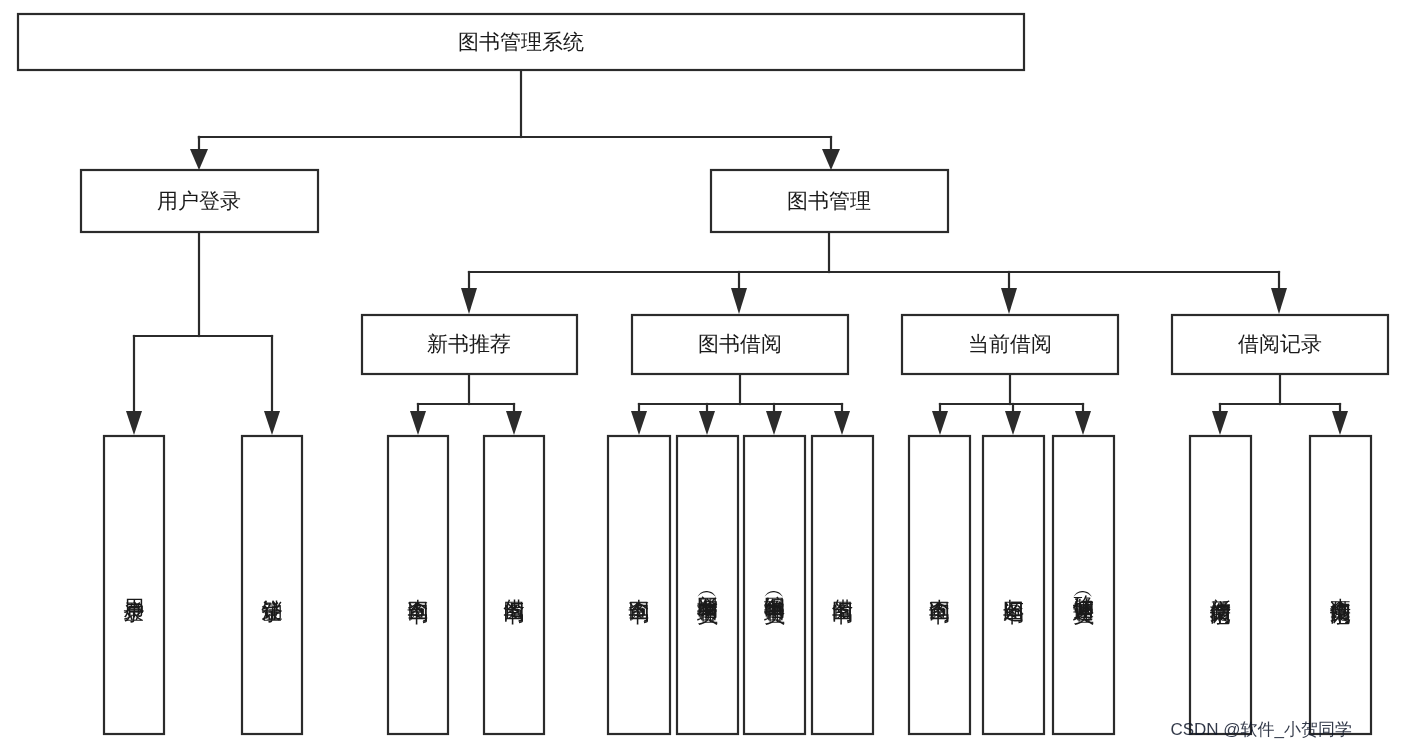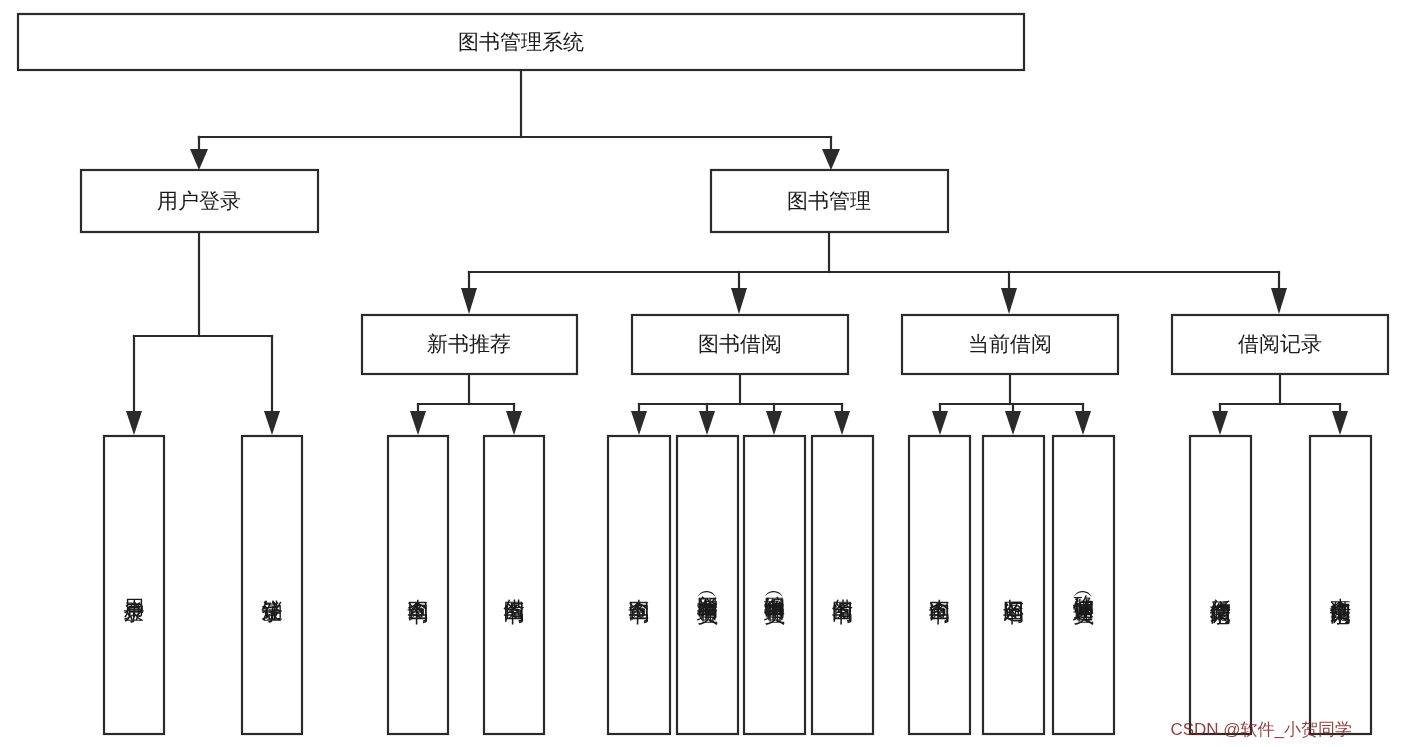--- a/index.html
+++ b/index.html
@@ -63,21 +63,21 @@
     text-align: center;
     white-space: nowrap;
     pointer-events: none;
   }
   .watermark {
     position: absolute;
     right: 10px;
     bottom: 6px;
     font-family: "Liberation Sans", "DejaVu Sans", sans-serif;
     font-size: 17px;
-    color: #7f1d1d;
+    color: #0f172a;
     white-space: nowrap;
     opacity: 0.85;
   }
 </style>
 </head>
 <body>
 
 <div id="diagram-root">
 
   <svg class="canvas" viewBox="0 0 1405 747">

